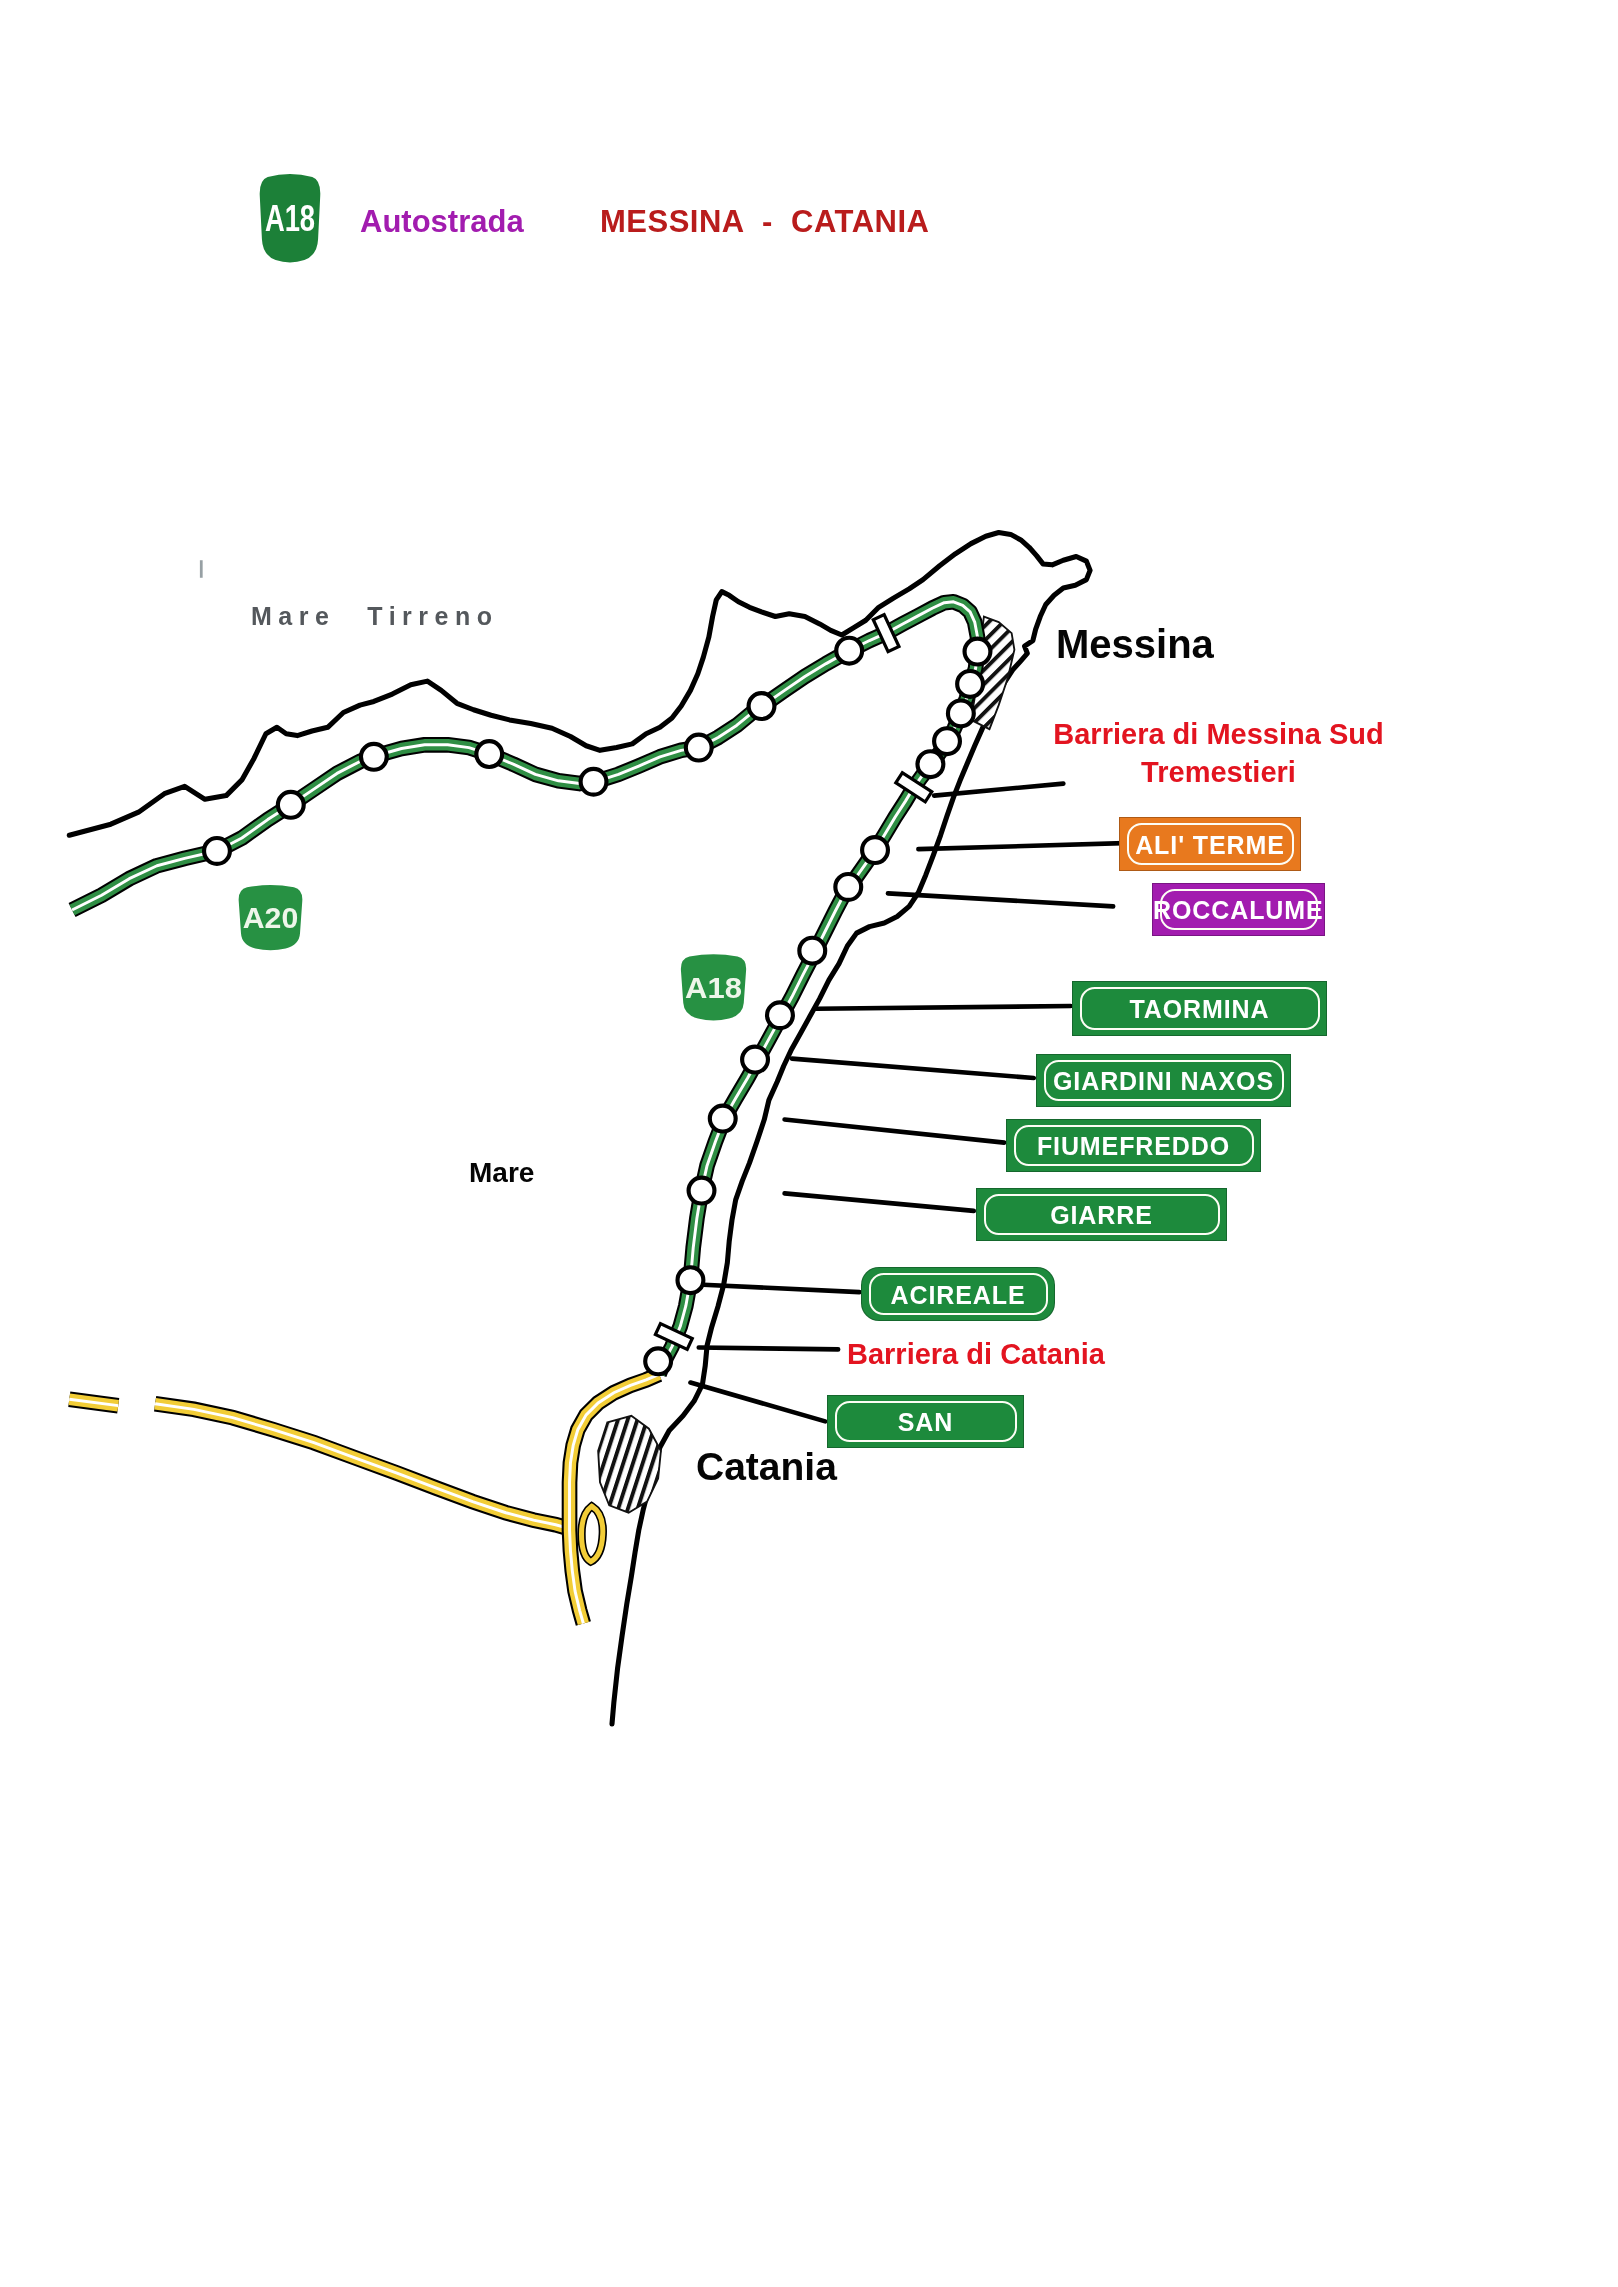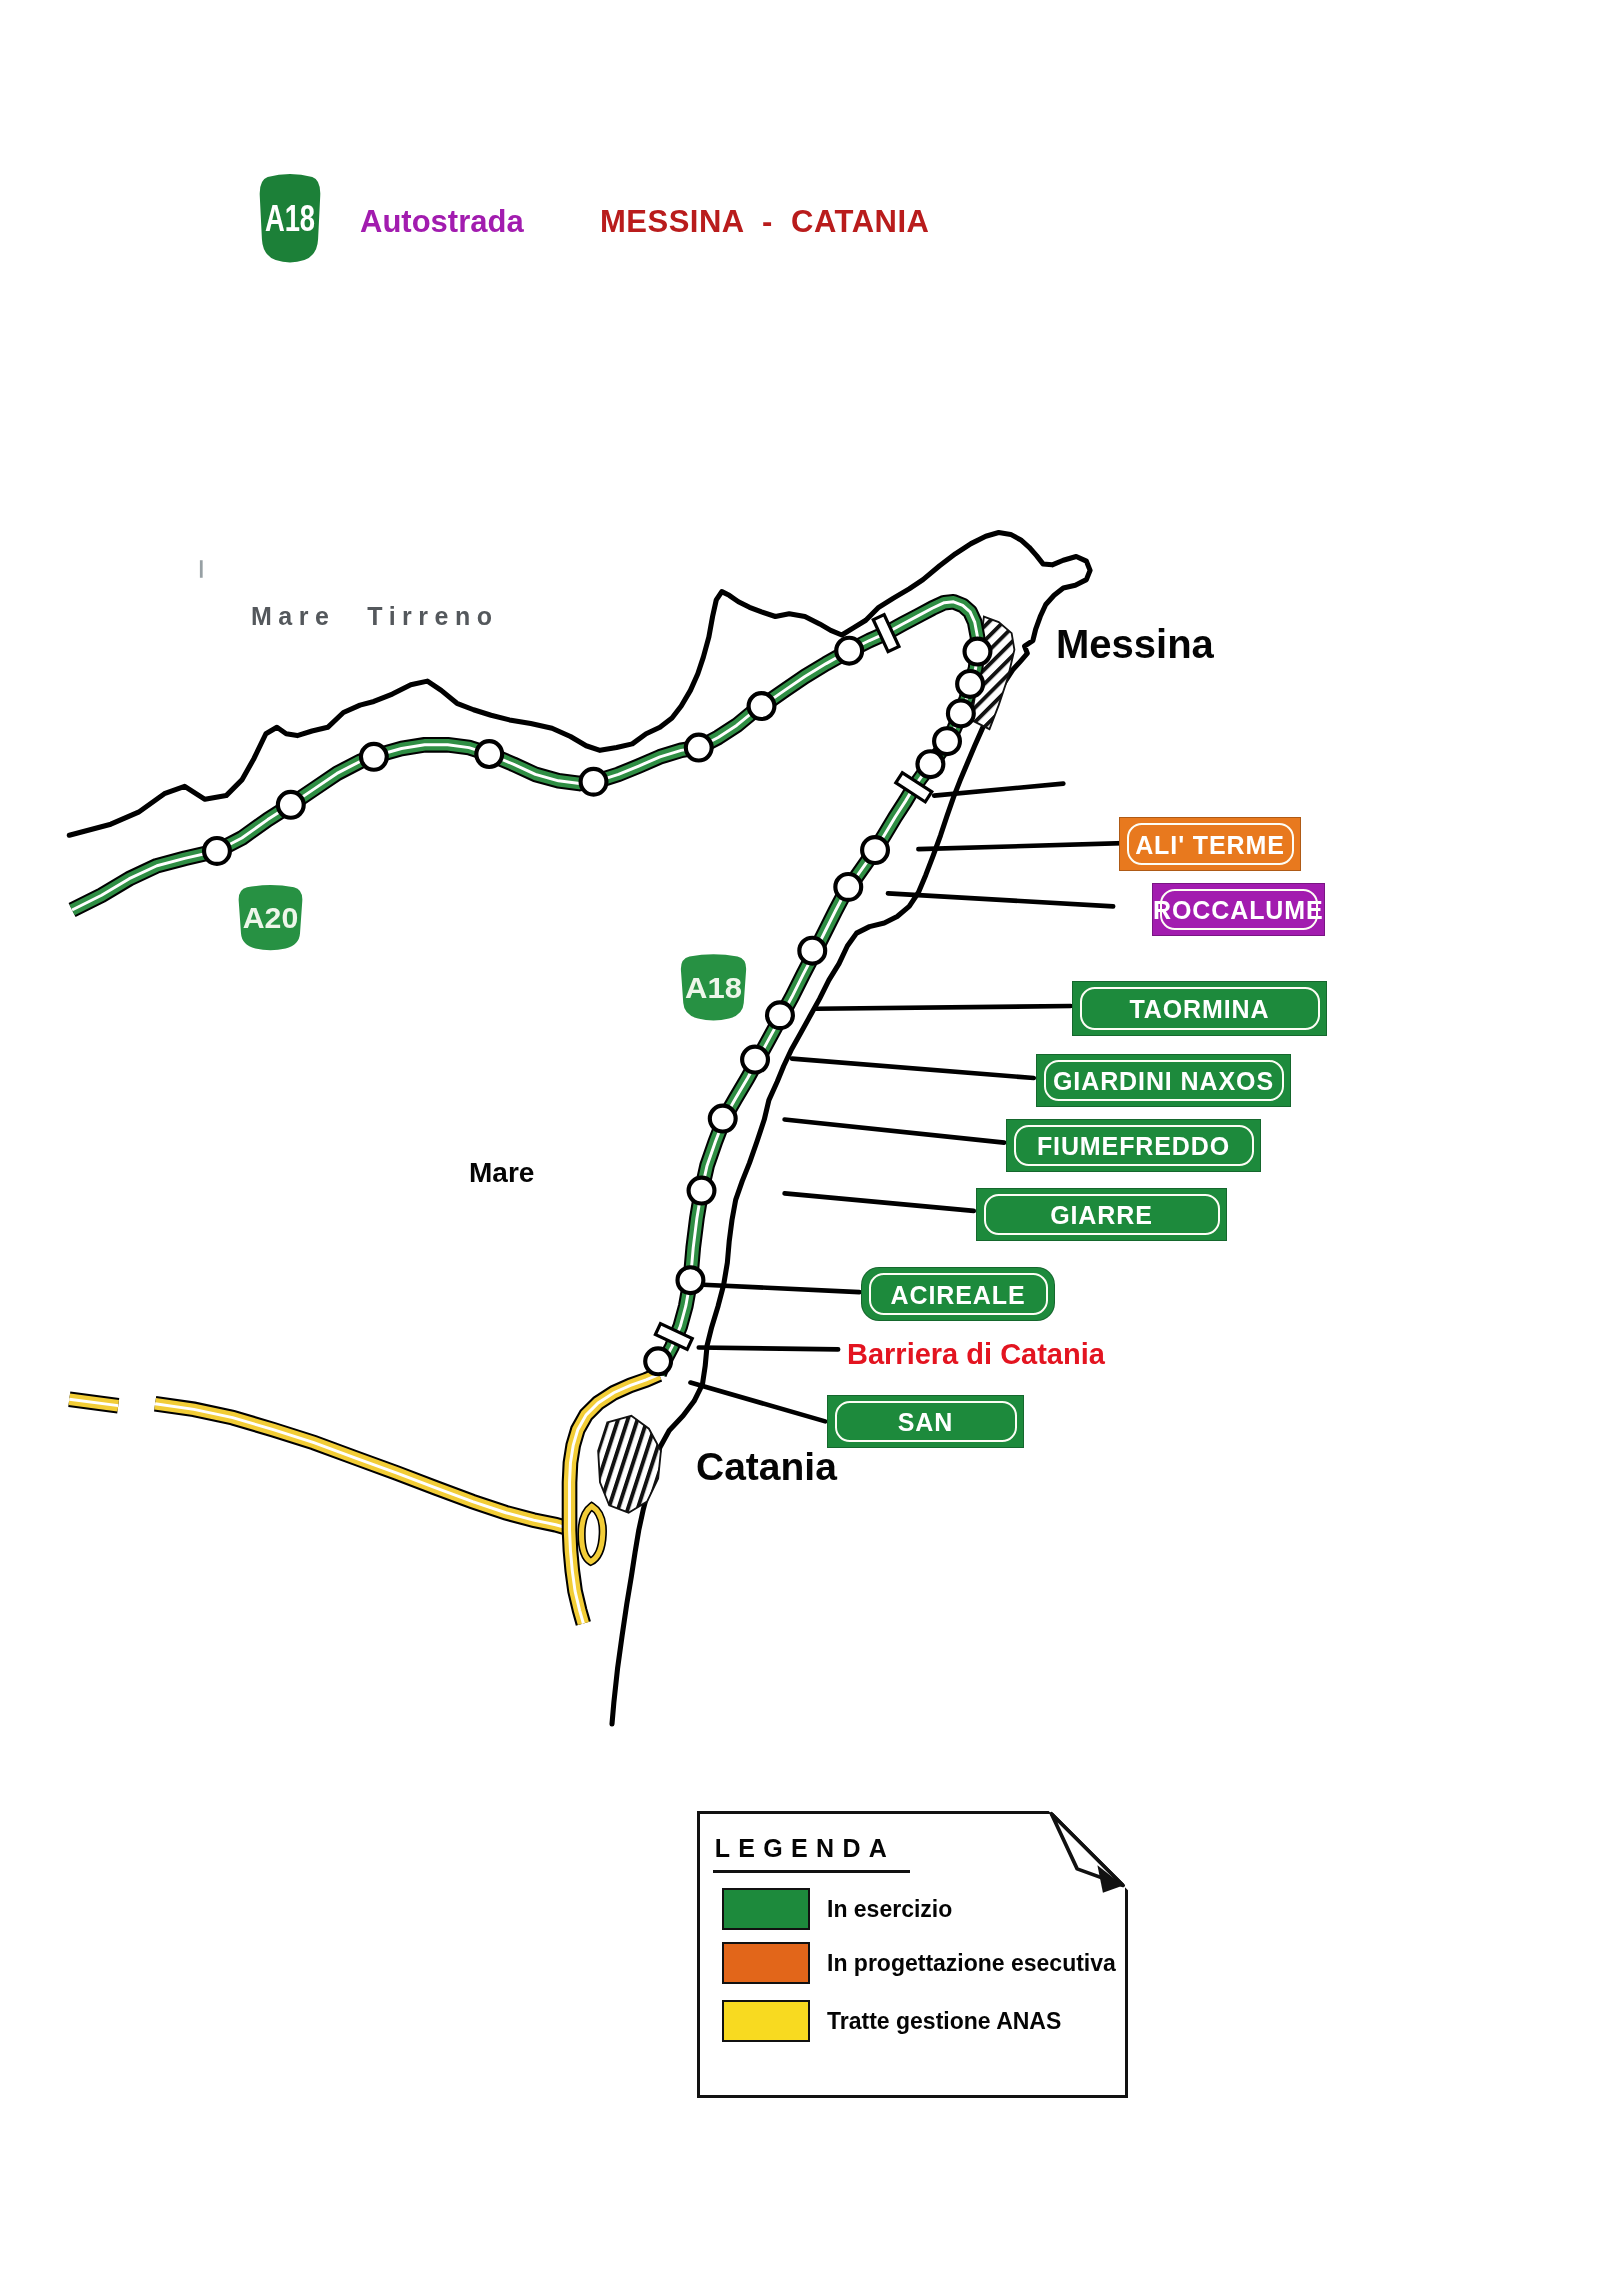--- a/index.html
+++ b/index.html
@@ -145,45 +145,30 @@
     <text x="50" y="63" text-anchor="middle" font-family="Liberation Sans, sans-serif" font-size="38" font-weight="bold" fill="#fff">A18</text>
   </svg>
   <div class="lbl hdr-word" style="left:360px;top:204px;">Autostrada</div>
   <div class="lbl hdr-route" style="left:600px;top:204px;">MESSINA - CATANIA</div>
 
   <div class="lbl sea" style="left:251px;top:602px;">Mare Tirreno</div>
   <div class="lbl city" style="left:1056px;top:622px;font-size:40px;">Messina</div>
   <div class="lbl city" style="left:696px;top:1445px;font-size:39px;">Catania</div>
   <div class="lbl etna" style="left:469px;top:1157px;">Mare</div>
 
+  <div class="lbl red" style="left:1043px;top:715px;width:351px;text-align:center;">
+    <div>Barriera di Messina Sud</div>
+    <div>Tremestieri</div>
+  </div>
   <div class="lbl red" style="left:847px;top:1335px;">Barriera di Catania</div>
 
   <div class="sign" style="left: 1119px; top: 817px; width: 182px; height: 54px; line-height: 54px; background-color: rgb(232, 121, 30);">ALI' TERME</div>
   <div class="sign" style="left: 1152px; top: 883px; width: 173px; height: 53px; line-height: 53px; background-color: #a21caf;">ROCCALUMERA</div>
   <div class="sign" style="left: 1072px; top: 981px; width: 255px; height: 55px; line-height: 55px; background-color: rgb(29, 138, 60);">TAORMINA</div>
   <div class="sign" style="left: 1036px; top: 1054px; width: 255px; height: 53px; line-height: 53px; background-color: rgb(29, 138, 60);">GIARDINI NAXOS</div>
   <div class="sign" style="left: 1006px; top: 1119px; width: 255px; height: 53px; line-height: 53px; background-color: rgb(29, 138, 60);">FIUMEFREDDO</div>
   <div class="sign" style="left: 976px; top: 1188px; width: 251px; height: 53px; line-height: 53px; background-color: rgb(29, 138, 60);">GIARRE</div>
   <div class="sign" style="left: 861px; top: 1267px; width: 194px; height: 54px; line-height: 54px; background-color: rgb(29, 138, 60); border-radius: 18px;">ACIREALE</div>
   <div class="sign" style="left: 827px; top: 1395px; width: 197px; height: 53px; line-height: 53px; background-color: rgb(29, 138, 60);">SAN GREGORIO</div>
 
-  <div class="legend">
-    <div class="legend-title">LEGENDA</div>
-
-    <div class="swatch" style="top: 74px; background-color: rgb(29, 138, 60);"></div>
-    <div class="leg-label" style="top:74px;">In esercizio</div>
-
-    <div class="swatch" style="top: 128px; background-color: rgb(226, 102, 26);"></div>
-    <div class="leg-label" style="top:128px;">In progettazione esecutiva</div>
-
-    <div class="swatch" style="top: 186px; background-color: rgb(248, 218, 32);"></div>
-    <div class="leg-label" style="top:186px;">Tratte gestione ANAS</div>
-
-    <svg class="dogear" viewBox="0 0 108 100">
-      <polygon points="20,0 108,0 108,88" fill="#fff"></polygon>
-      <line x1="24" y1="4" x2="102" y2="82" stroke="#111" stroke-width="4"></line>
-      <polygon points="24,4 102,82 52,64" fill="#fff" stroke="#111" stroke-width="4" stroke-linejoin="round"></polygon>
-      <polygon points="102,82 74,60 80,90" fill="#111"></polygon>
-    </svg>
-  </div>
 
 </div>
 
 
 </body></html>

